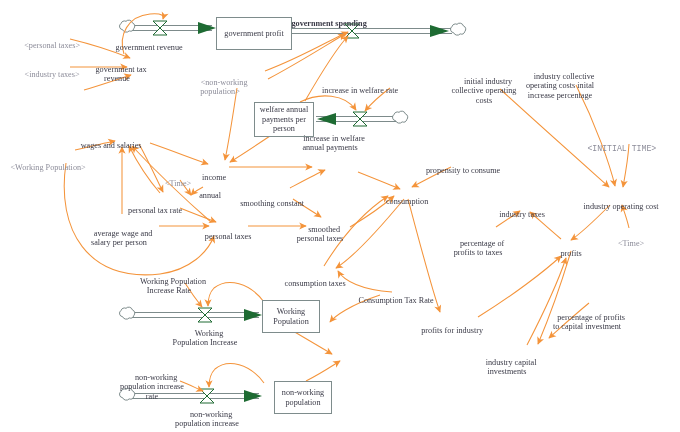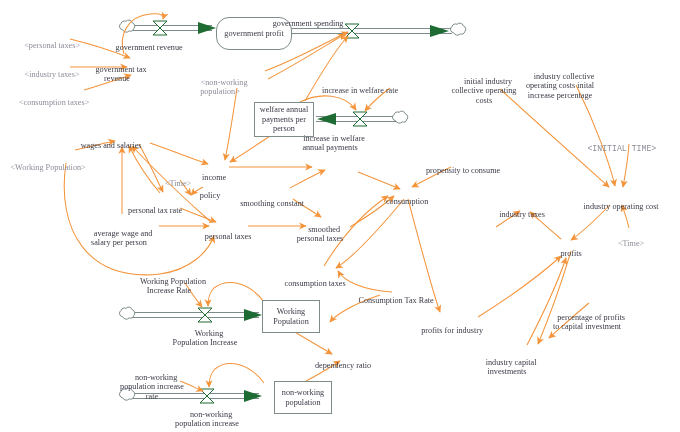--- a/index.html
+++ b/index.html
@@ -169,63 +169,61 @@
       <path d="M293,331 C310,341 325,350 332,354"></path>
 
       <path d="M306,381 C320,374 332,366 340,361"></path>
 
       <path d="M180,381 C190,385 198,389 203,391"></path>
 
       <path d="M264,383 C250,364 228,358 215,369 C210,374 209,381 209,387"></path>
     </g>
   </svg>
 
-  <div class="stock" style="left:216px;top:17px;width:74px;height:31px;border-radius:13px;">
+  <div class="stock" style="left:216px;top:17px;width:74px;height:31px;">
     <span>government
 profit</span>
   </div>
   <div class="stock" style="left:254px;top:102px;width:58px;height:33px;">
     <span>welfare annual
 payments per
 person</span>
   </div>
   <div class="stock" style="left:262px;top:300px;width:56px;height:31px;">
     <span>Working
 Population</span>
   </div>
   <div class="stock" style="left:274px;top:381px;width:56px;height:31px;text-align:center;">
     <span>non-working
 population</span>
   </div>
 
   <div class="vlabel" style="left:95px;top:33px;width:100px;">
     <span>government revenue</span>
   </div>
-  <div class="vlabel" style="left:252px;top:9px;width:104px;">
+  <div class="vlabel" style="left:273px;top:9px;width:104px;font-weight:bold;">
     <span>government spending</span>
   </div>
   <div class="vlabel" style="left:280px;top:124px;width:100px;">
     <span>increase in welfare
 annual payments</span>
   </div>
   <div class="vlabel" style="left:155px;top:319px;width:100px;">
     <span>Working
 Population Increase</span>
   </div>
   <div class="vlabel" style="left:157px;top:400px;width:100px;">
     <span>non-working
 population increase</span>
   </div>
 
   <div class="vlabel shadow" style="left:0px;top:31px;width:96px;">
     <span>&lt;personal taxes&gt;</span></div>
   <div class="vlabel shadow" style="left:0px;top:60px;width:96px;">
     <span>&lt;industry taxes&gt;</span></div>
-  <div class="vlabel shadow" style="left:0px;top:88px;width:100px;">
-    <span>&lt;consumption taxes&gt;</span></div>
   <div class="vlabel" style="left:72px;top:55px;width:90px;">
     <span>government tax
 revenue</span></div>
   <div class="vlabel shadow" style="left:180px;top:68px;width:80px;">
     <span>&lt;non-working
 population&gt;</span></div>
   <div class="vlabel" style="left:298px;top:76px;width:116px;">
     <span>increase in welfare rate</span></div>
   <div class="vlabel" style="left:434px;top:67px;width:100px;">
     <span>initial industry
@@ -241,55 +239,56 @@
     <span>wages and salaries</span></div>
   <div class="vlabel shadow" style="left:-16px;top:153px;width:120px;">
     <span>&lt;Working Population&gt;</span></div>
   <div class="vlabel" style="left:180px;top:163px;width:60px;">
     <span>income</span></div>
   <div class="vlabel" style="left:399px;top:156px;width:120px;">
     <span>propensity to consume</span></div>
   <div class="vlabel shadow" style="left:146px;top:169px;width:56px;">
     <span>&lt;Time&gt;</span></div>
   <div class="vlabel" style="left:182px;top:181px;width:48px;">
-    <span>policy</span></div>
+    <span>annual</span></div>
   <div class="vlabel" style="left:215px;top:189px;width:106px;">
     <span>smoothing constant</span></div>
   <div class="vlabel" style="left:363px;top:187px;width:80px;">
     <span>consumption</span></div>
   <div class="vlabel" style="left:553px;top:192px;width:128px;">
     <span>industry operating cost</span></div>
   <div class="vlabel" style="left:105px;top:196px;width:92px;">
     <span>personal tax rate</span></div>
   <div class="vlabel" style="left:477px;top:200px;width:82px;font-family:Liberation Serif, serif;">
     <span>industry taxes</span></div>
   <div class="vlabel" style="left:182px;top:222px;width:84px;">
     <span>personal taxes</span></div>
   <div class="vlabel" style="left:276px;top:215px;width:88px;">
     <span>smoothed
 personal taxes</span></div>
   <div class="vlabel" style="left:69px;top:219px;width:100px;">
     <span>average wage and
 salary per person</span></div>
+  <div class="vlabel" style="left:430px;top:229px;width:96px;">
+    <span>percentage of
+profits to taxes</span></div>
   <div class="vlabel" style="left:539px;top:239px;width:56px;">
     <span>profits</span></div>
   <div class="vlabel shadow" style="left:599px;top:229px;width:56px;">
     <span>&lt;Time&gt;</span></div>
   <div class="vlabel" style="left:258px;top:269px;width:106px;">
     <span>consumption taxes</span></div>
   <div class="vlabel" style="left:111px;top:267px;width:116px;">
     <span>Working Population
 Increase Rate</span></div>
   <div class="vlabel" style="left:332px;top:286px;width:120px;">
     <span>Consumption Tax Rate</span></div>
   <div class="vlabel" style="left:527px;top:303px;width:120px;">
     <span>percentage of profits
 to capital investment</span></div>
-  <div class="vlabel" style="left:289px;top:351px;width:100px;">
-    <span>dependency ratio</span></div>
   <div class="vlabel" style="left:392px;top:316px;width:112px;">
     <span>profits for industry</span></div>
   <div class="vlabel" style="left:96px;top:363px;width:112px;">
     <span>non-working
 population increase
 rate</span></div>
   <div class="vlabel" style="left:457px;top:348px;width:100px;">
     <span>industry capital
 investments</span></div>
 

